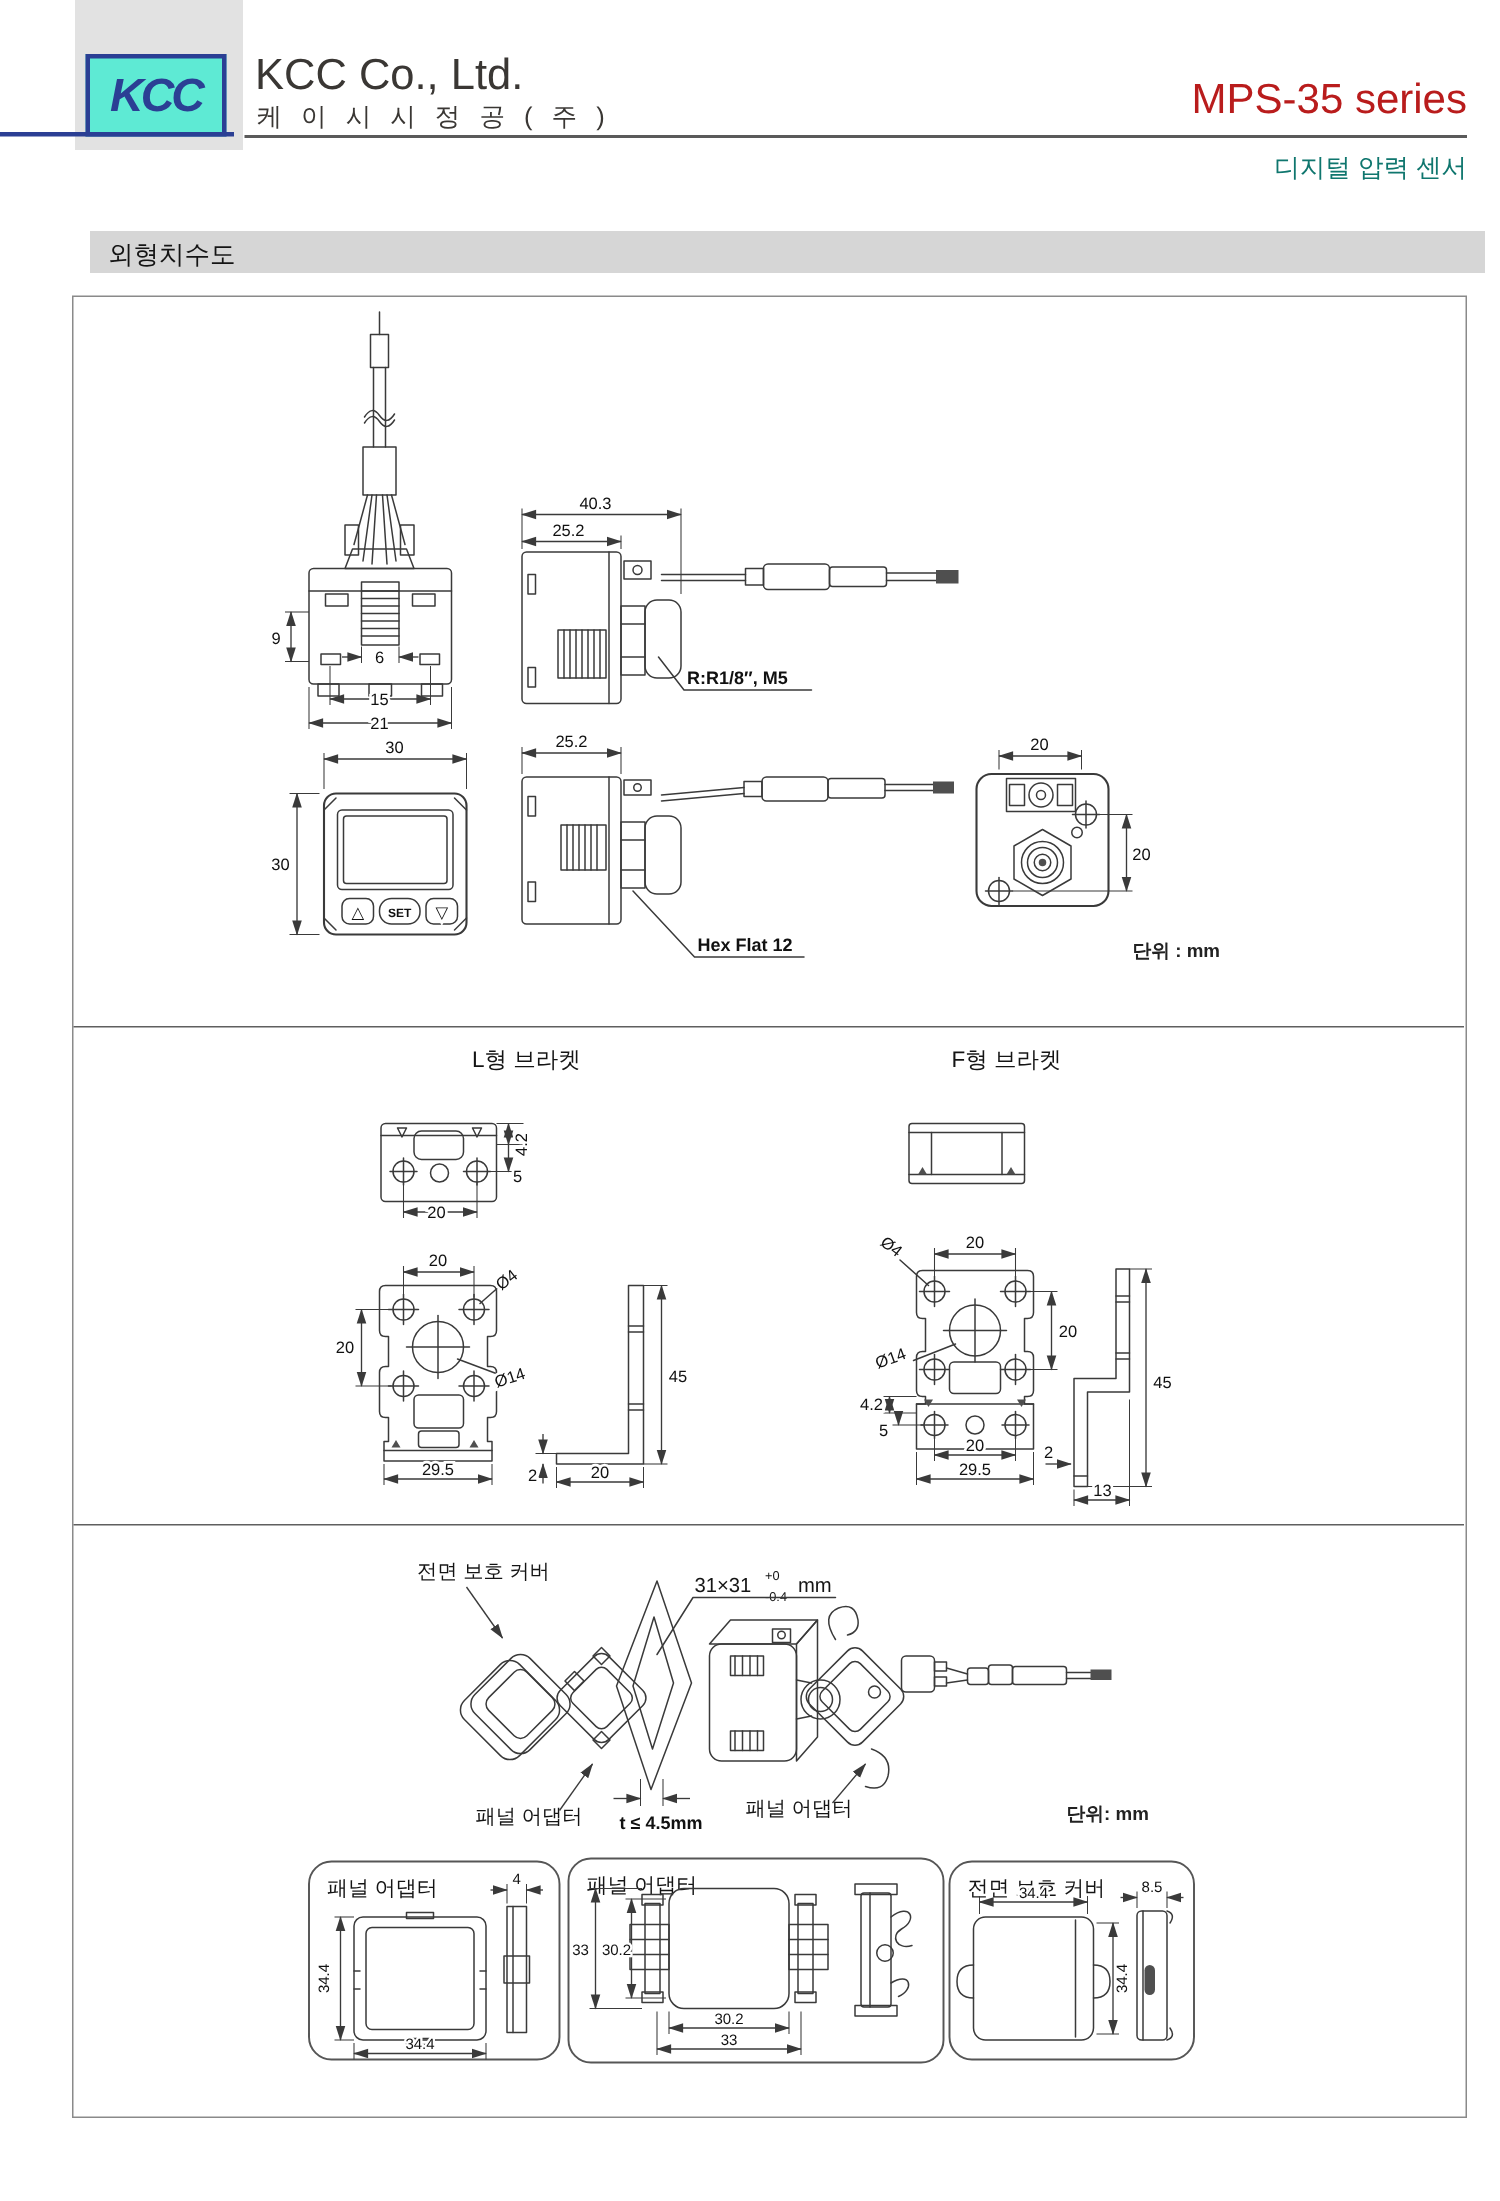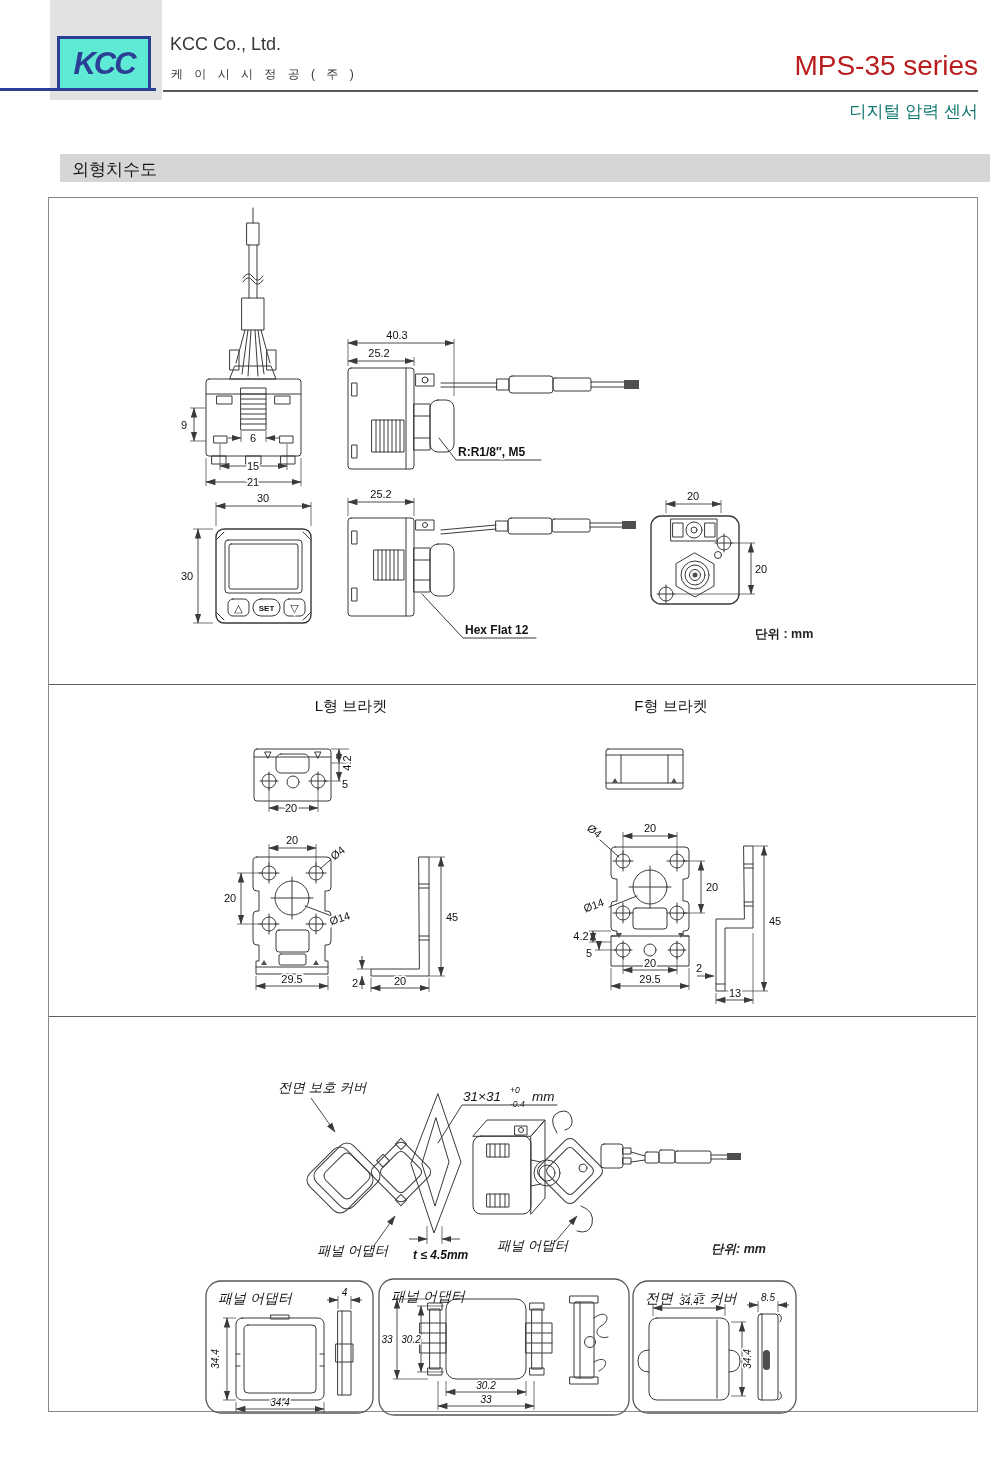--- a/index.html
+++ b/index.html
@@ -3,35 +3,35 @@
 <meta charset="utf-8">
 <style>
   html,body{margin:0;padding:0;background:#fff;}
   #page{position:relative;width:1000px;height:1467px;background:#fff;
         font-family:"Liberation Sans",sans-serif;overflow:hidden;}
   
   #logo-block{position:absolute;left:50px;top:0;width:112px;height:100px;background:#e2e2e2;}
   #logo{position:absolute;left:57px;top:36px;width:94px;height:55px;background:#5eead4;
         border:3px solid #2b3f94;box-sizing:border-box;display:flex;align-items:center;justify-content:center;}
   #logo span{color:#2b3f94;font-weight:bold;font-style:italic;font-size:31px;letter-spacing:-2px;}
-  #company-en{position:absolute;left:170px;top:34px;font-size:18px;color:#3a3734;}
-  #company-kr{position:absolute;left:171px;top:66px;font-size:12px;letter-spacing:4px;color:#3a3734;}
+  #company-en{position:absolute;left:170px;top:34px;font-size:29px;color:#3a3734;}
+  #company-kr{position:absolute;left:171px;top:66px;font-size:17px;letter-spacing:4px;color:#3a3734;}
   #rule-blue{position:absolute;left:0;top:88px;width:156px;height:3px;background:#2b3f94;}
   #rule-dark{position:absolute;left:163px;top:90px;width:815px;height:2px;background:#5a5a5a;}
   #series{position:absolute;right:22px;top:50px;font-size:28px;color:#b91c1c;}
   #subtitle{position:absolute;right:22px;top:100px;font-size:17px;color:#0f766e;}
   
   #sec-bar{position:absolute;left:60px;top:154px;width:930px;height:28px;background:#d6d6d6;}
   #sec-bar span{display:block;padding:4px 0 0 12px;font-size:17px;color:#141414;}
   
   #frame{position:absolute;left:48px;top:197px;width:930px;height:1215px;border:1.5px solid #8a8a8a;box-sizing:border-box;background:#fff;}
   .panel{position:absolute;left:0;width:927px;}
   #p1{top:0;height:486px;}
   #p2{top:486px;height:332px;}
-  #p3{top:858px;height:397px;font-style:italic;}
+  #p3{top:818px;height:397px;}
   .divider{position:absolute;left:0;width:927px;height:0;border-top:1.5px solid #5f5f5f;}
   #div1{top:486px;} #div2{top:818px;}
   
   .s{fill:none;stroke:#3a3a3a;stroke-width:1;stroke-linejoin:round;stroke-linecap:round;}
   .s2{fill:none;stroke:#3a3a3a;stroke-width:1.4;stroke-linejoin:round;}
   .dk{fill:#4f4f4f;stroke:none;}
   .dim{fill:none;stroke:#3a3a3a;stroke-width:0.9;}
   .ext{fill:none;stroke:#3a3a3a;stroke-width:0.7;}
   text{font-family:"Liberation Sans",sans-serif;}
   .t{font-size:11px;fill:#111;text-anchor:middle;paint-order:stroke fill;stroke:#fff;stroke-width:3.5px;}

